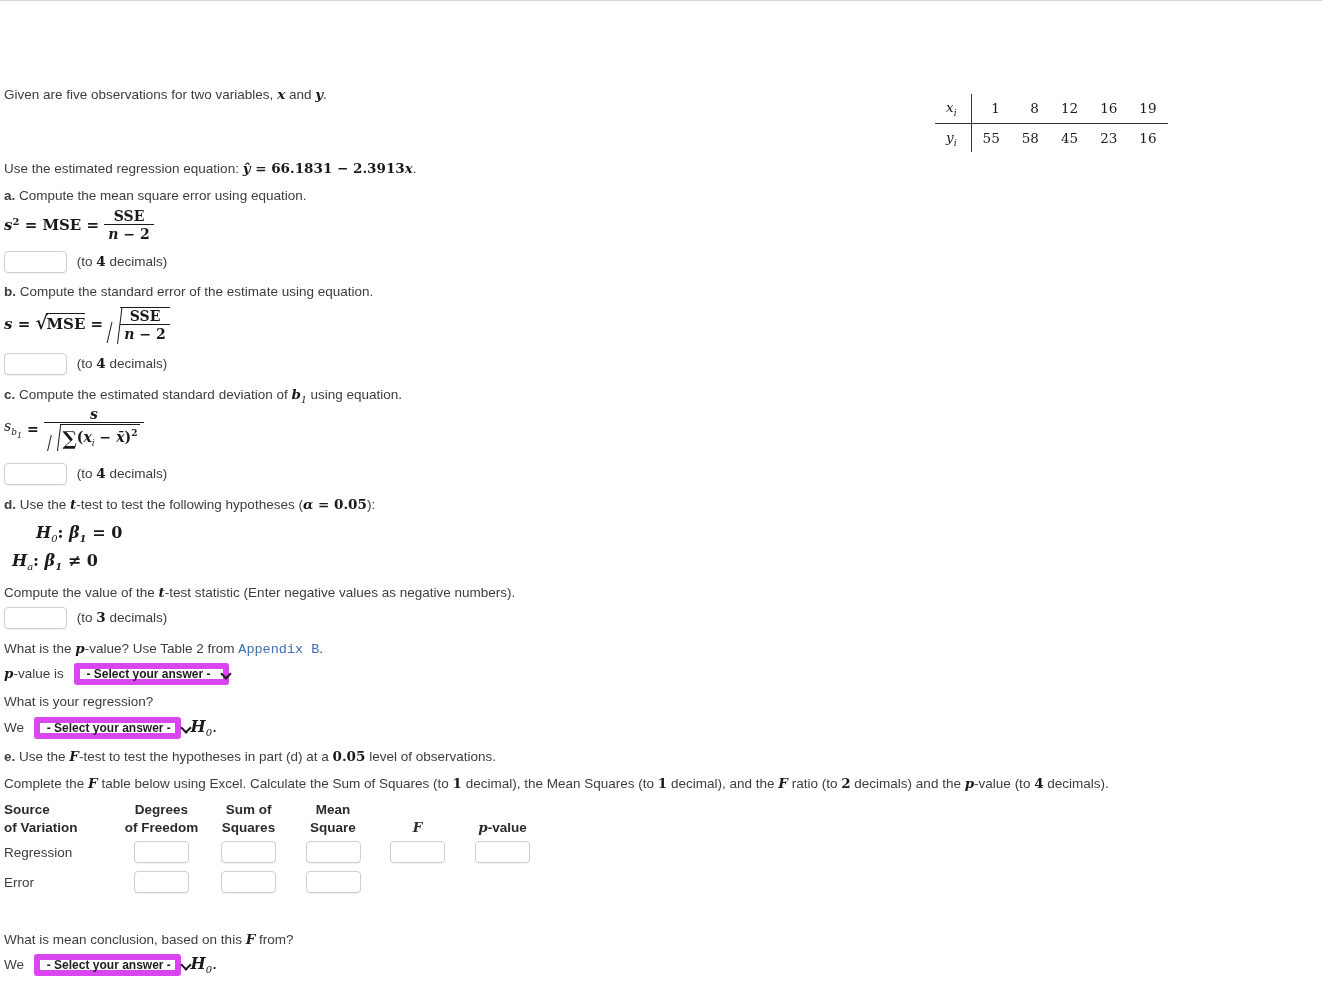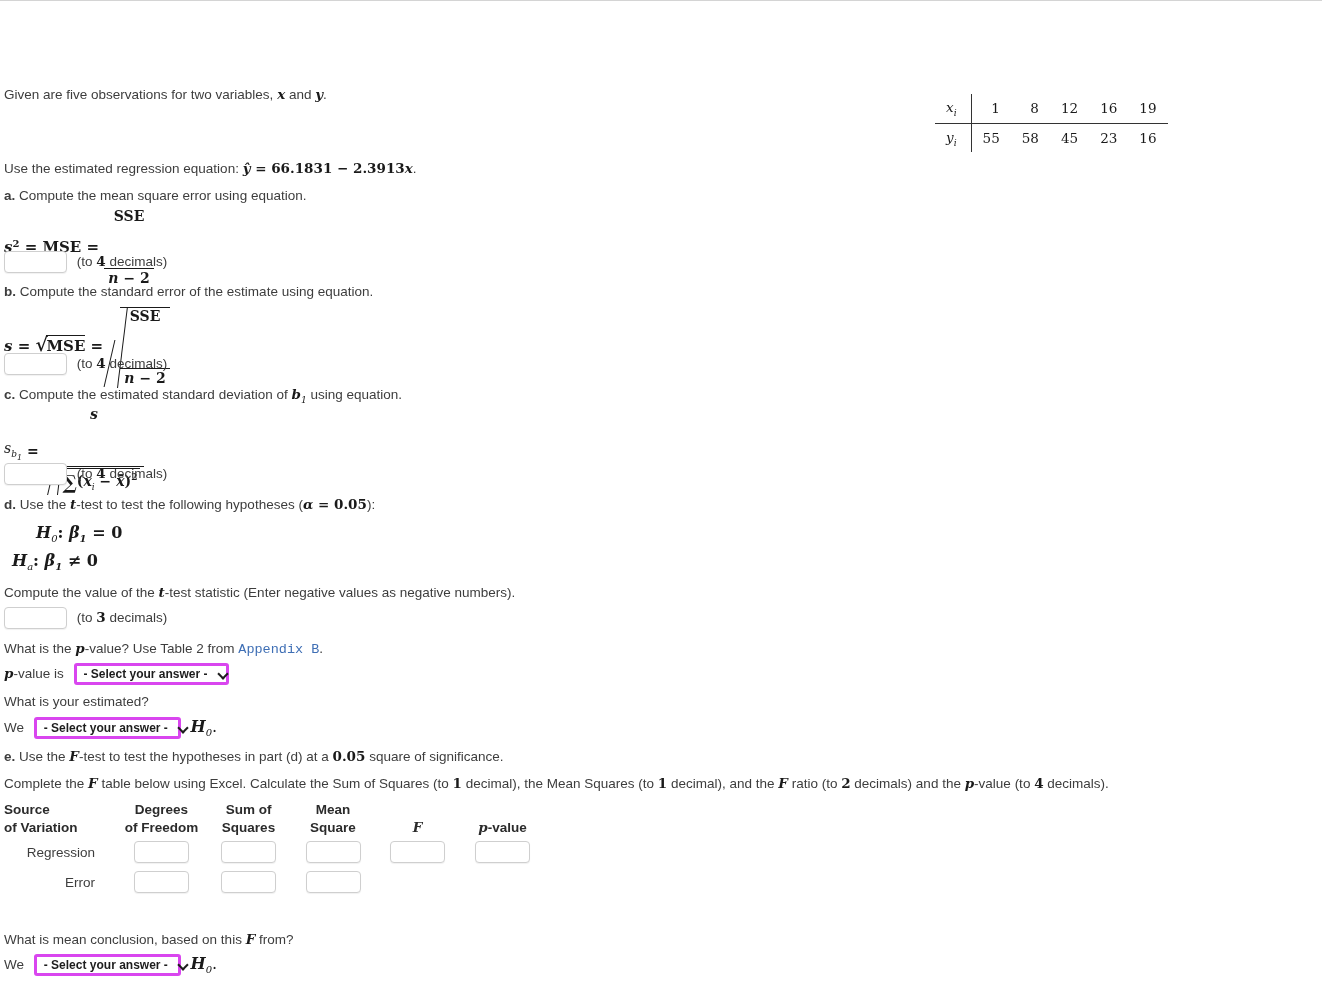--- a/index.html
+++ b/index.html
@@ -47,21 +47,21 @@
     vertical-align: middle;
   }
   input.box.wide { width: 55px; }
 
   
   .sel {
     display: inline-flex;
     align-items: center;
     justify-content: space-between;
     height: 22px;
-    border: 3px solid #d946ef;
+    border: 6px solid #d946ef;
     border-radius: 3px;
     background: #fff;
     padding: 0 5px 0 7px;
     font-size: 12px;
     font-weight: bold;
     color: #1d1d1d;
     vertical-align: middle;
     font-family: "Liberation Sans", sans-serif;
     cursor: pointer;
   }
@@ -81,21 +81,21 @@
     transform: rotate(45deg);
   }
   .sel.w1 { width: 155px; }
   .sel.w2 { width: 147px; }
 
   a.link { color: #3f6fb5; text-decoration: none; font-family: Liberation Mono, monospace; }
 
   
   .frac { display: inline-block; vertical-align: middle; text-align: center; }
   .frac .num { display: block; padding: 0 4px; line-height: 1.1; }
-  .frac .den { display: block; border-top: 1.3px solid #1a1a1a; padding: 1px 4px 0; line-height: 1.25; margin-top: 44px; }
+  .frac .den { display: block; border-top: 1.3px solid #1a1a1a; padding: 1px 4px 0; line-height: 1.25; }
 
   .sqrt { display: inline-block; position: relative; padding-left: 12px; vertical-align: middle; }
   .sqrt::before {
     content: "";
     position: absolute;
     left: 1px; bottom: 1px;
     width: 9px; height: 58%;
     border-left: 1.4px solid #1a1a1a;
     transform: skewX(-13deg);
   }
@@ -133,21 +133,21 @@
   .anova th {
     font-size: 13.5px; font-weight: bold; color: #2b2b2b;
     text-align: center; padding: 0 0 2px 0; vertical-align: bottom;
     font-family: "Liberation Sans", sans-serif;
   }
   .anova th.lft { text-align: left; }
   .anova td {
     font-size: 13.5px; color: #3d3d3d; text-align: center;
     padding: 4px 0; font-family: "Liberation Sans", sans-serif;
   }
-  .anova td.lft { text-align: right; padding-right: 22px; }
+  .anova td.lft { text-align: left; padding-right: 22px; }
   .anova .ital { font-family: "DejaVu Serif", "Liberation Serif", serif; font-style: italic; font-weight: bold; }
 </style>
 </head>
 <body>
 
 <div class="page">
 
   <div class="row txt" style="left:4px; top:84px;">
     <span>Given are five observations for two variables, </span><span class="mib">x</span><span> and </span><span class="mib">y</span><span>.</span>
   </div>
@@ -233,32 +233,32 @@
   <div class="row txt" style="left:4px; top:638px;">
     <span>What is the </span><span class="mib">p</span><span>-value? Use Table 2 from </span><a class="link" href="#">Appendix B</a><span>.</span>
   </div>
   <div class="row" style="left:4px; top:662px;">
     <span class="txt"><span class="mib">p</span><span>-value is</span></span>
     <span class="sel w1" style="margin-left:6px;">
       <span class="lbl">- Select your answer -</span>
       <span class="chev"></span>
     </span>
   </div>
-  <div class="row txt" style="left:4px; top:692px;">What is your estimated?</div>
+  <div class="row txt" style="left:4px; top:692px;">What is your regression?</div>
   <div class="row" style="left:4px; top:716px;">
     <span class="txt">We</span>
     <span class="sel w2" style="margin-left:6px;">
       <span class="lbl">- Select your answer -</span>
       <span class="chev"></span>
     </span>
     <span style="margin-left:6px; font-size:16px;"><span class="mib">H</span><sub class="ms mr" style="font-size:10px;">0</sub><span class="mr">.</span></span>
   </div>
 
   <div class="row txt" style="left:4px; top:746px;">
-    <span class="bold">e.</span><span> Use the </span><span class="mib">F</span><span>-test to test the hypotheses in part (d) at a </span><span class="mb">0.05</span><span> square of significance.</span>
+    <span class="bold">e.</span><span> Use the </span><span class="mib">F</span><span>-test to test the hypotheses in part (d) at a </span><span class="mb">0.05</span><span> level of observations.</span>
   </div>
   <div class="row txt" style="left:4px; top:773px;">
     <span>Complete the </span><span class="mib">F</span><span> table below using Excel. Calculate the Sum of Squares (to </span><span class="mb">1</span><span> decimal), the Mean Squares (to </span><span class="mb">1</span><span> decimal), and the </span><span class="mib">F</span><span> ratio (to </span><span class="mb">2</span><span> decimals) and the </span><span class="mib">p</span><span>-value (to </span><span class="mb">4</span><span> decimals).</span>
   </div>
 
   <table class="anova" style="left:4px; top:801px;">
     <thead>
       <tr>
         <th class="lft" style="width:113px;">Source</th>
         <th style="width:89px;">Degrees</th>

